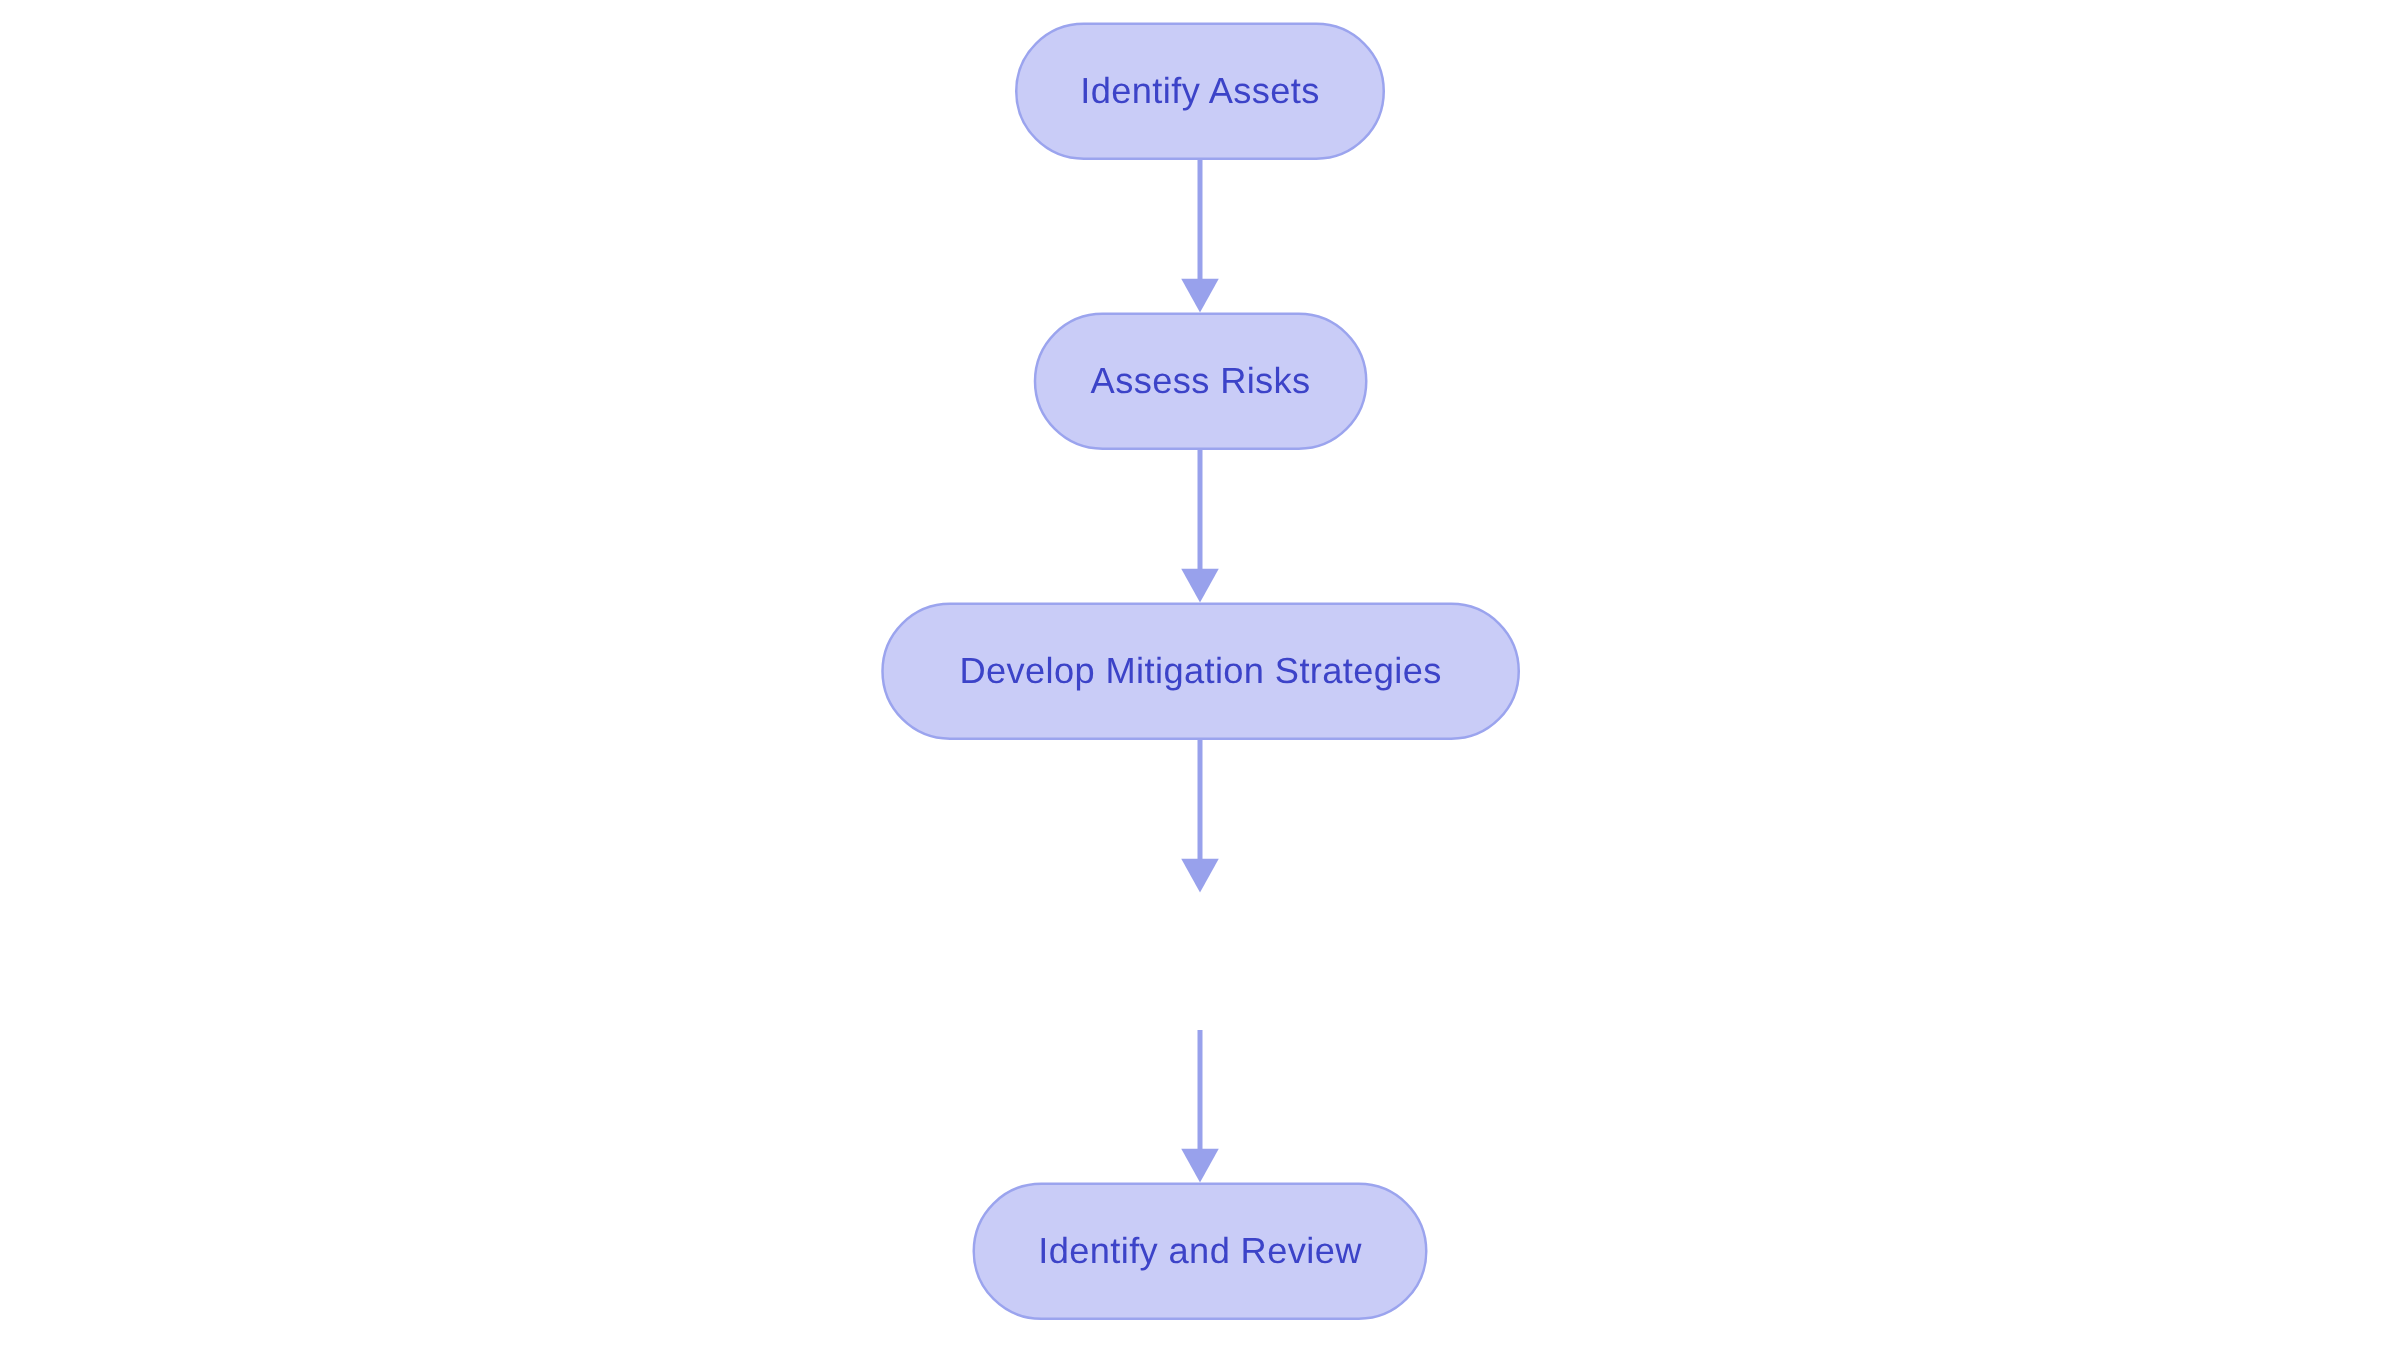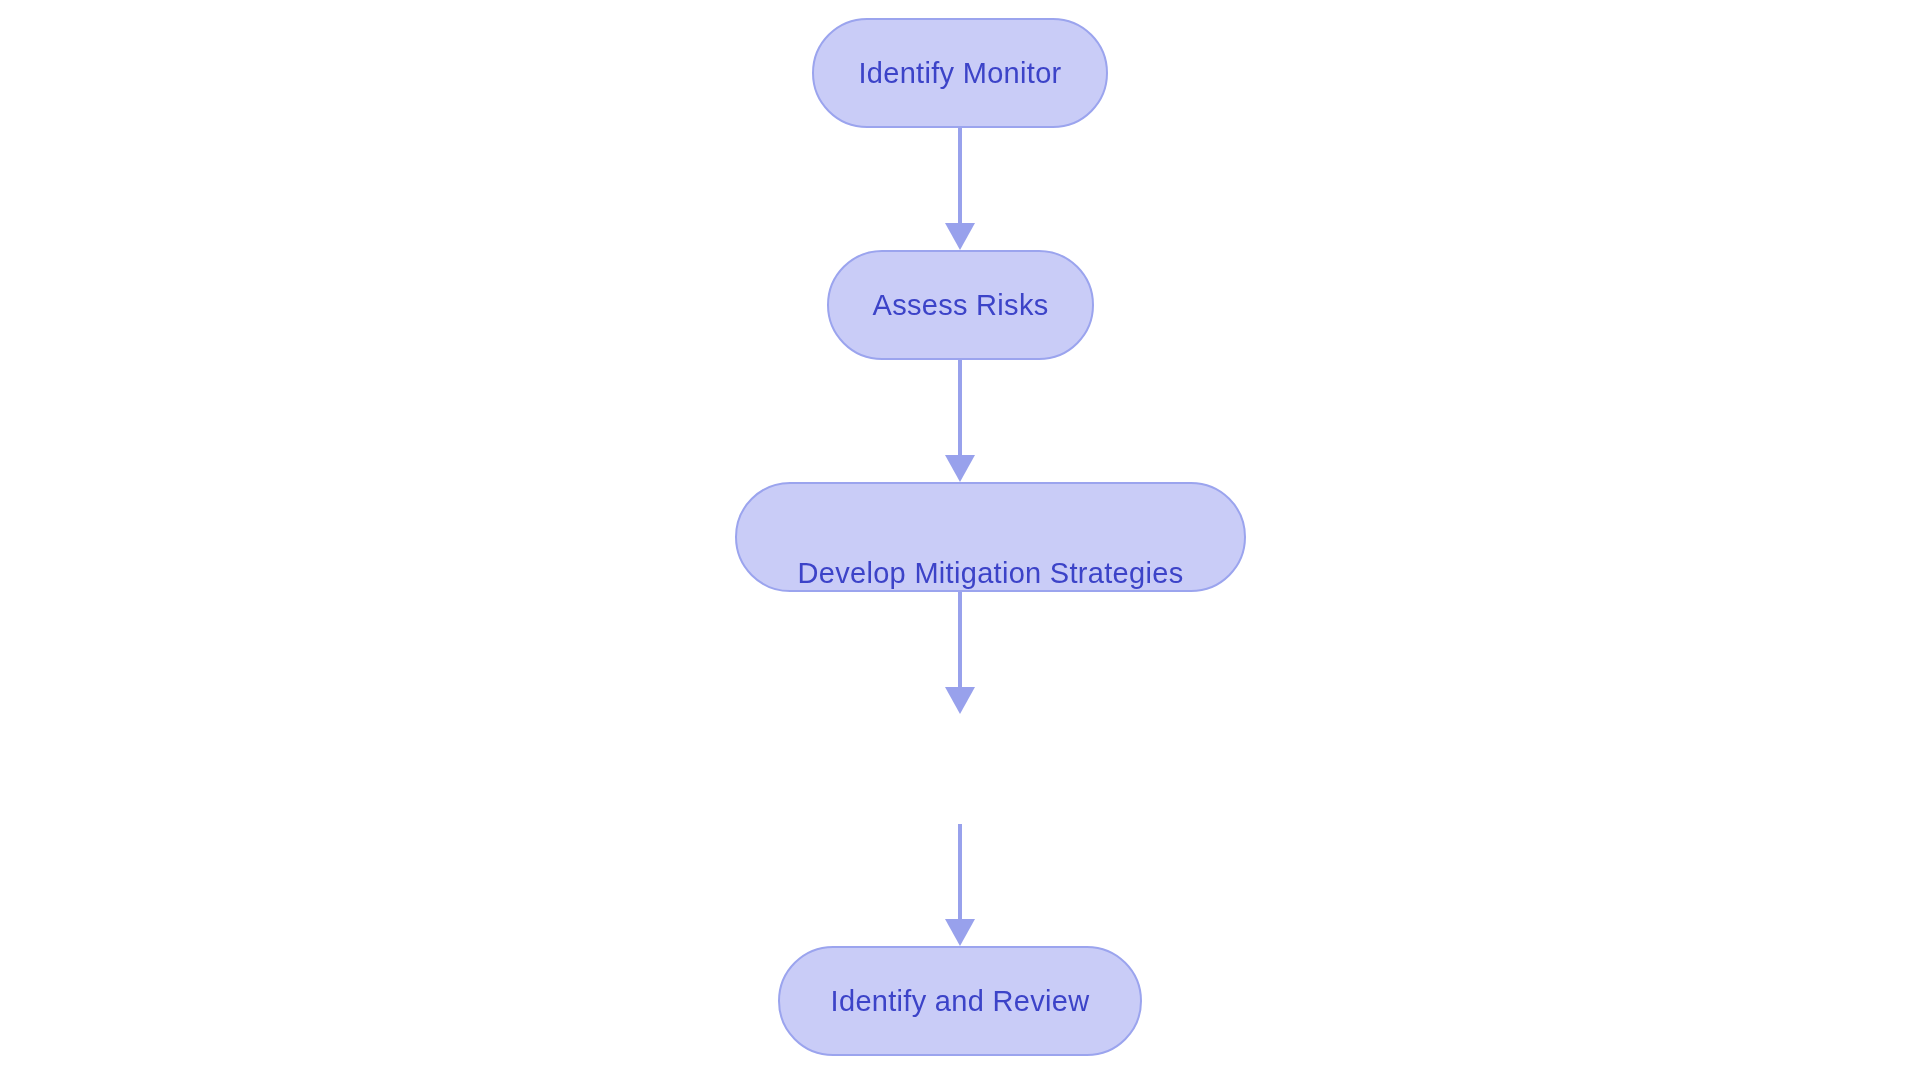--- a/index.html
+++ b/index.html
@@ -28,21 +28,21 @@
     display: flex;
     align-items: center;
     justify-content: center;
     color: var(--node-text);
     font-size: 29px;
     letter-spacing: 0.3px;
     white-space: nowrap;
   }
   .node-1 { left: 812px;  top: 18px;  width: 296px; }
   .node-2 { left: 827px;  top: 250px; width: 267px; }
-  .node-3 { left: 735px;  top: 482px; width: 511px; align-items: flex-end; }
+  .node-3 { left: 705px;  top: 482px; width: 511px; }
   .node-4 { left: 776px;  top: 714px; width: 368px; }
   .node-5 { left: 778px;  top: 946px; width: 364px; }
 
   .edge { position: absolute; left: 0; top: 0; }
   .edge .shaft {
     position: absolute;
     left: 958px;
     width: 4px;
     height: 96px;
     background: var(--arrow);
@@ -60,21 +60,21 @@
   .edge-2 .shaft { top: 360px; } .edge-2 .head { top: 455px; }
   .edge-3 .shaft { top: 592px; } .edge-3 .head { top: 687px; }
   .edge-4 .shaft { top: 824px; } .edge-4 .head { top: 919px; }
 </style>
 </head>
 <body>
 
 <div class="canvas">
 
   <div class="node node-1">
-    <span>Identify Monitor</span>
+    <span>Identify Assets</span>
   </div>
 
   <div class="edge edge-1">
     <div class="shaft"></div>
     <div class="head"></div>
   </div>
 
   <div class="node node-2">
     <span>Assess Risks</span>
   </div>

